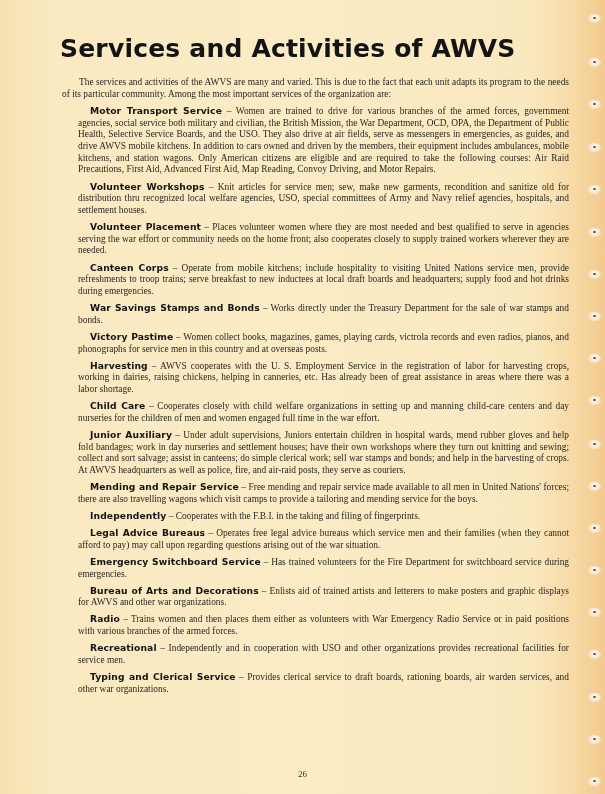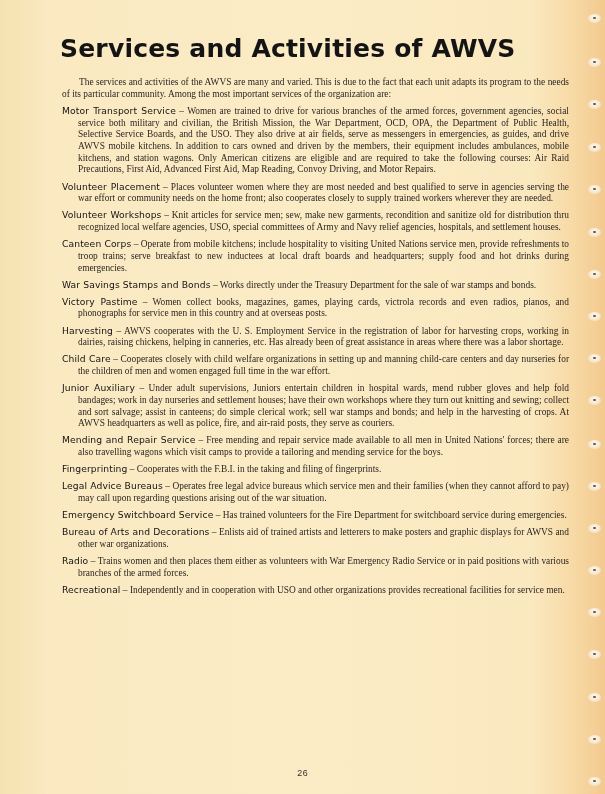--- a/index.html
+++ b/index.html
@@ -16,27 +16,27 @@
       text-align: center;
     }
     .content {
       position: absolute; left: 62px; top: 77px; width: 507px;
       font-family: "Liberation Serif", serif; font-size: 9.4px;
       line-height: 11.7px; color: #2b2622; text-align: justify;
     }
     .intro { text-indent: 17px; margin: 0 0 4.5px 0; }
     .entry { margin: 0 0 4.4px 0; padding-left: 16px; text-indent: -16px; }
     .entry .name {
-      font-family: "DejaVu Sans", sans-serif; font-weight: normal;
-      font-size: 9.2px; color: #141414; letter-spacing: 0.1px;
+      font-family: "DejaVu Sans", sans-serif; font-weight: bold;
+      font-size: 9.2px; color: #141414; letter-spacing: 0.1px; margin-left: 28px;
     }
     .entry .dash { color: #2b2622; }
     .page-number {
       position: absolute; left: 0; width: 605px; top: 769px; text-align: center;
-      font-family: Liberation Mono, monospace; font-size: 9px; color: #3a342e;
+      font-family: Liberation Serif, serif; font-size: 9px; color: #3a342e;
     }
     .binding { position: absolute; right: 0; top: 0; width: 26px; height: 794px; }
     .hole {
       position: absolute; right: 4px; width: 13px; height: 9px; border-radius: 50%;
       background: radial-gradient(ellipse at 50% 40%, #fffaf0 0%, #f5e7cf 55%, rgba(240,200,150,0) 100%);
     }
     .hole::after {
       content: ""; position: absolute; left: 5px; top: 3px; width: 3px; height: 2px;
       background: #6a5a45; border-radius: 1px;
     }
@@ -45,53 +45,54 @@
 <body>
 
 <div class="page">
   <div class="title">Services and Activities of AWVS</div>
 
   <div class="content">
     <p class="intro">The services and activities of the AWVS are many and varied. This is due to the fact that each unit adapts its program to the needs of its particular community. Among the most important services of the organization are:</p>
 
     <p class="entry"><span class="name">Motor Transport Service</span><span class="dash"> – </span><span>Women are trained to drive for various branches of the armed forces, government agencies, social service both military and civilian, the British Mission, the War Department, OCD, OPA, the Department of Public Health, Selective Service Boards, and the USO. They also drive at air fields, serve as messengers in emergencies, as guides, and drive AWVS mobile kitchens. In addition to cars owned and driven by the members, their equipment includes ambulances, mobile kitchens, and station wagons. Only American citizens are eligible and are required to take the following courses: Air Raid Precautions, First Aid, Advanced First Aid, Map Reading, Convoy Driving, and Motor Repairs.</span></p>
 
+    <p class="entry"><span class="name">Volunteer Workshops</span><span class="dash"> – </span><span>Knit articles for service men; sew, make new garments, recondition and sanitize old for distribution thru recognized local welfare agencies, USO, special committees of Army and Navy relief agencies, hospitals, and settlement houses.</span></p>
+
     <p class="entry"><span class="name">Volunteer Placement</span><span class="dash"> – </span><span>Places volunteer women where they are most needed and best qualified to serve in agencies serving the war effort or community needs on the home front; also cooperates closely to supply trained workers wherever they are needed.</span></p>
-
-    <p class="entry"><span class="name">Volunteer Workshops</span><span class="dash"> – </span><span>Knit articles for service men; sew, make new garments, recondition and sanitize old for distribution thru recognized local welfare agencies, USO, special committees of Army and Navy relief agencies, hospitals, and settlement houses.</span></p>
 
     <p class="entry"><span class="name">Canteen Corps</span><span class="dash"> – </span><span>Operate from mobile kitchens; include hospitality to visiting United Nations service men, provide refreshments to troop trains; serve breakfast to new inductees at local draft boards and headquarters; supply food and hot drinks during emergencies.</span></p>
 
     <p class="entry"><span class="name">War Savings Stamps and Bonds</span><span class="dash"> – </span><span>Works directly under the Treasury Department for the sale of war stamps and bonds.</span></p>
 
 
     <p class="entry"><span class="name">Victory Pastime</span><span class="dash"> – </span><span>Women collect books, magazines, games, playing cards, victrola records and even radios, pianos, and phonographs for service men in this country and at overseas posts.</span></p>
 
     <p class="entry"><span class="name">Harvesting</span><span class="dash"> – </span><span>AWVS cooperates with the U. S. Employment Service in the registration of labor for harvesting crops, working in dairies, raising chickens, helping in canneries, etc. Has already been of great assistance in areas where there was a labor shortage.</span></p>
 
     <p class="entry"><span class="name">Child Care</span><span class="dash"> – </span><span>Cooperates closely with child welfare organizations in setting up and manning child-care centers and day nurseries for the children of men and women engaged full time in the war effort.</span></p>
 
     <p class="entry"><span class="name">Junior Auxiliary</span><span class="dash"> – </span><span>Under adult supervisions, Juniors entertain children in hospital wards, mend rubber gloves and help fold bandages; work in day nurseries and settlement houses; have their own workshops where they turn out knitting and sewing; collect and sort salvage; assist in canteens; do simple clerical work; sell war stamps and bonds; and help in the harvesting of crops. At AWVS headquarters as well as police, fire, and air-raid posts, they serve as couriers.</span></p>
 
     <p class="entry"><span class="name">Mending and Repair Service</span><span class="dash"> – </span><span>Free mending and repair service made available to all men in United Nations' forces; there are also travelling wagons which visit camps to provide a tailoring and mending service for the boys.</span></p>
 
-    <p class="entry"><span class="name">Fingerprinting</span><span class="dash"> – </span><span>Cooperates with the F.B.I. in the taking and filing of fingerprints.</span></p>
+    <p class="entry"><span class="name">Independently</span><span class="dash"> – </span><span>Cooperates with the F.B.I. in the taking and filing of fingerprints.</span></p>
 
     <p class="entry"><span class="name">Legal Advice Bureaus</span><span class="dash"> – </span><span>Operates free legal advice bureaus which service men and their families (when they cannot afford to pay) may call upon regarding questions arising out of the war situation.</span></p>
 
     <p class="entry"><span class="name">Emergency Switchboard Service</span><span class="dash"> – </span><span>Has trained volunteers for the Fire Department for switchboard service during emergencies.</span></p>
 
     <p class="entry"><span class="name">Bureau of Arts and Decorations</span><span class="dash"> – </span><span>Enlists aid of trained artists and letterers to make posters and graphic displays for AWVS and other war organizations.</span></p>
 
 
     <p class="entry"><span class="name">Radio</span><span class="dash"> – </span><span>Trains women and then places them either as volunteers with War Emergency Radio Service or in paid positions with various branches of the armed forces.</span></p>
 
     <p class="entry"><span class="name">Recreational</span><span class="dash"> – </span><span>Independently and in cooperation with USO and other organizations provides recreational facilities for service men.</span></p>
 
 
+    <p class="entry"><span class="name">Typing and Clerical Service</span><span class="dash"> – </span><span>Provides clerical service to draft boards, rationing boards, air warden services, and other war organizations.</span></p>
   </div>
 
   <div class="page-number">26</div>
 
   <div class="binding">
     <span class="hole" style="top:14px"></span>
     <span class="hole" style="top:58px"></span>
     <span class="hole" style="top:100px"></span>
     <span class="hole" style="top:143px"></span>
     <span class="hole" style="top:185px"></span>

